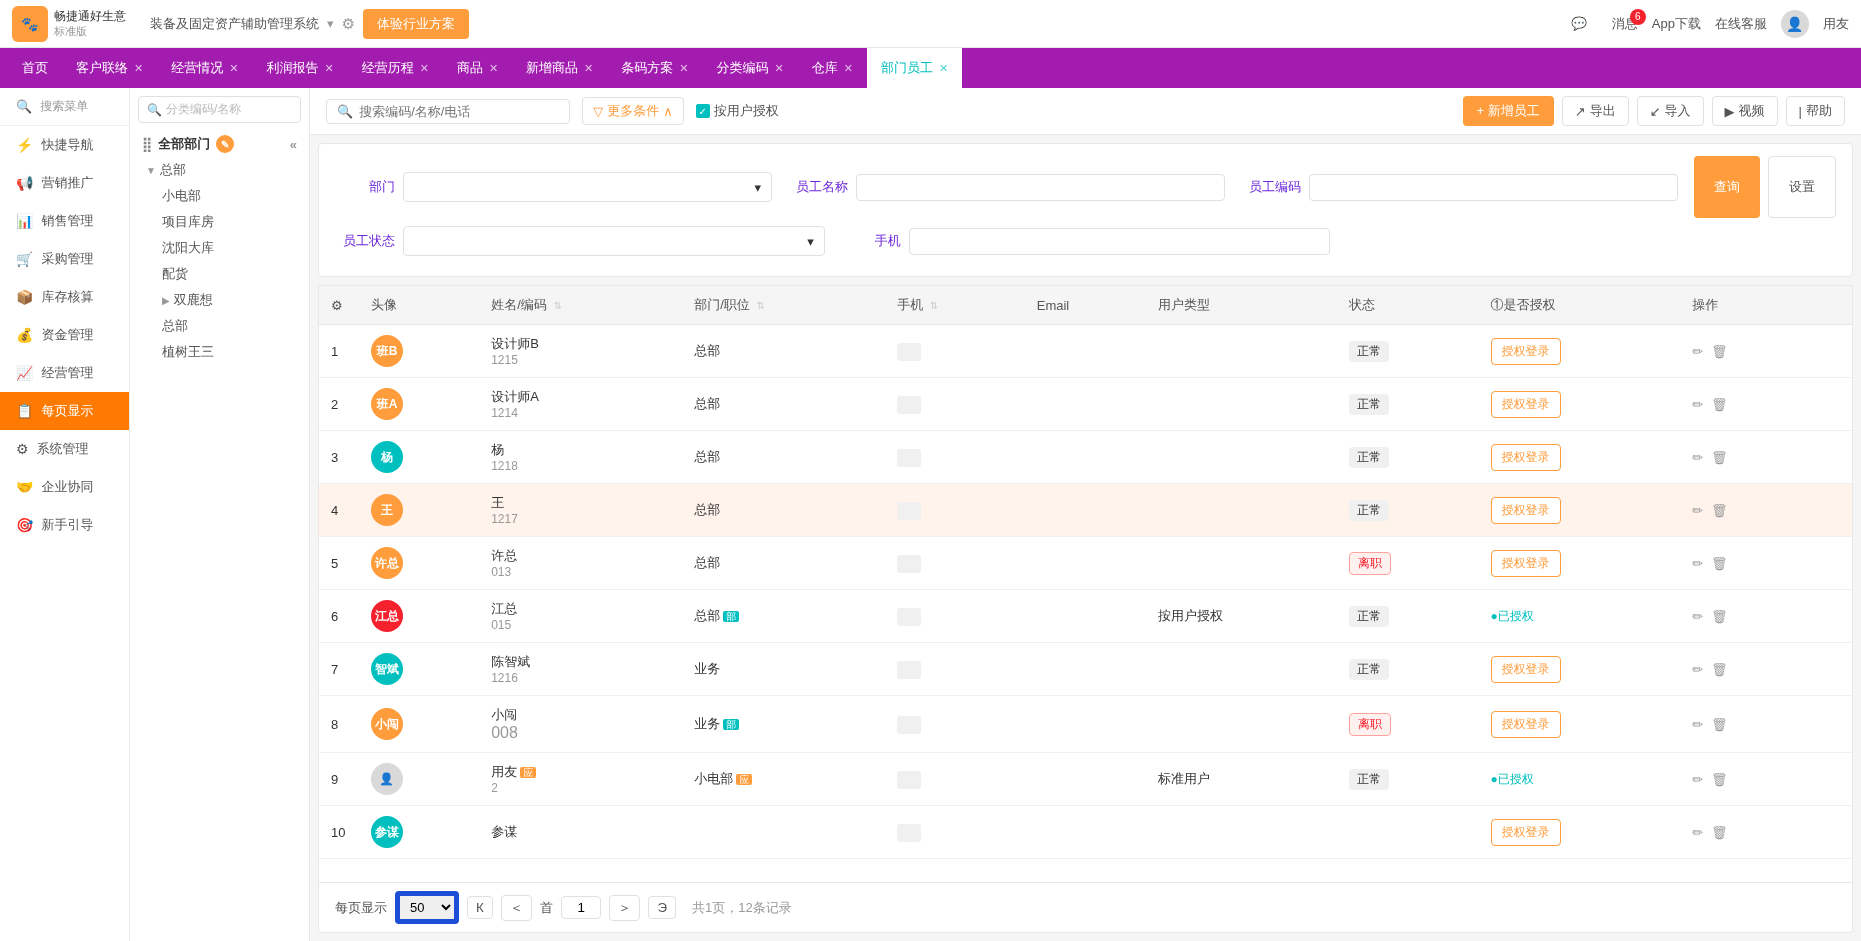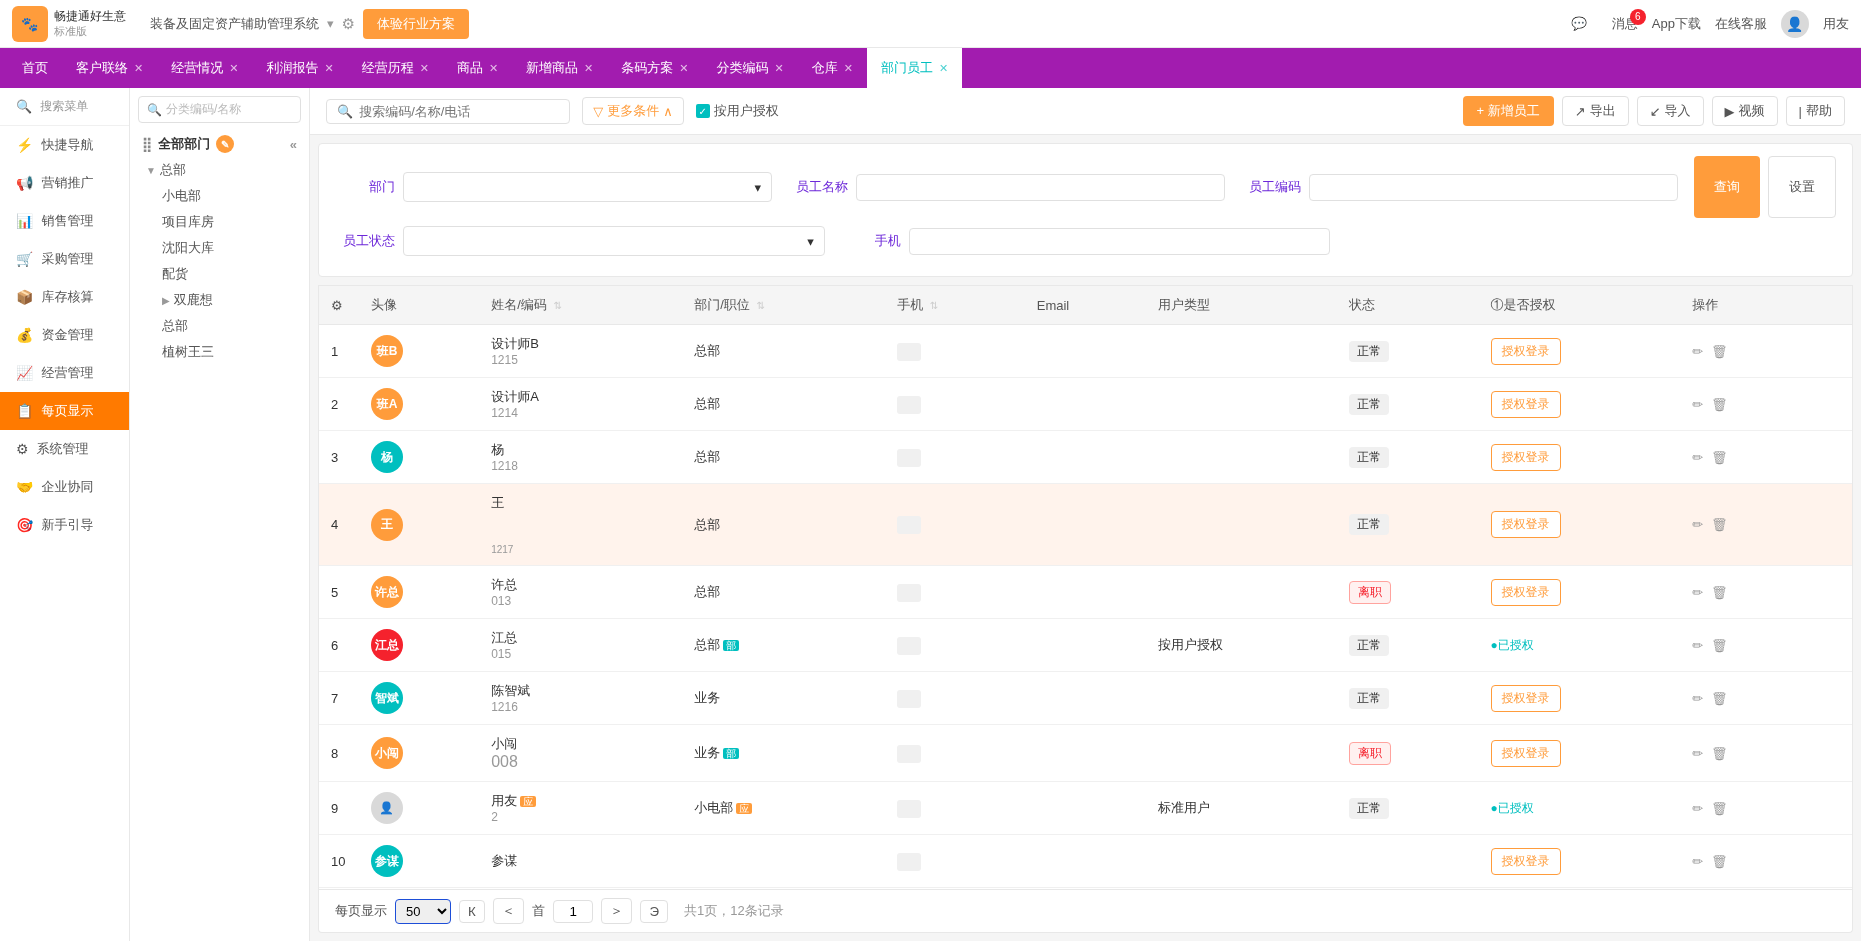--- a/index.html
+++ b/index.html
@@ -424,21 +424,21 @@
         </span>
       </td>
     </tr>
               <tr class="highlighted">
       <td>4</td>
       <td>
         <div class="avatar-circle" style="background:#ff9c3b;">王</div>
       </td>
       <td>
         <div>王</div>
-        <div style="color:#999;font-size:10px;margin-top:32px;">1217</div>
+        <div style="color:#999;font-size:12px;">1217</div>
       </td>
       <td>总部</td>
       <td><span class="phone-blur"></span></td>
       <td></td>
       <td></td>
       <td><span class="status-normal">正常</span></td>
       <td><button class="btn-authorize">授权登录</button></td>
       <td>
         <span class="op-icons">
           <span title="编辑">✏</span>
@@ -577,21 +577,21 @@
           <span title="删除">🗑</span>
         </span>
       </td>
     </tr>
             </tbody>
         </table>
       </div>
 
       <div class="pagination">
         <span>每页显示</span>
-        <select style="border:1px solid #1d4ed8;border-radius:4px;padding:3px 6px;font-size:13px;">
+        <select style="border:5px solid #1d4ed8;border-radius:4px;padding:3px 6px;font-size:13px;">
           <option>50</option>
           <option>20</option>
           <option>100</option>
         </select>
         <button class="page-btn">К</button>
         <button class="page-btn">＜</button>
         <span>首</span>
         <input class="page-input" type="text" value="1" style="">
         <button class="page-btn">＞</button>
         <button class="page-btn">Э</button>

